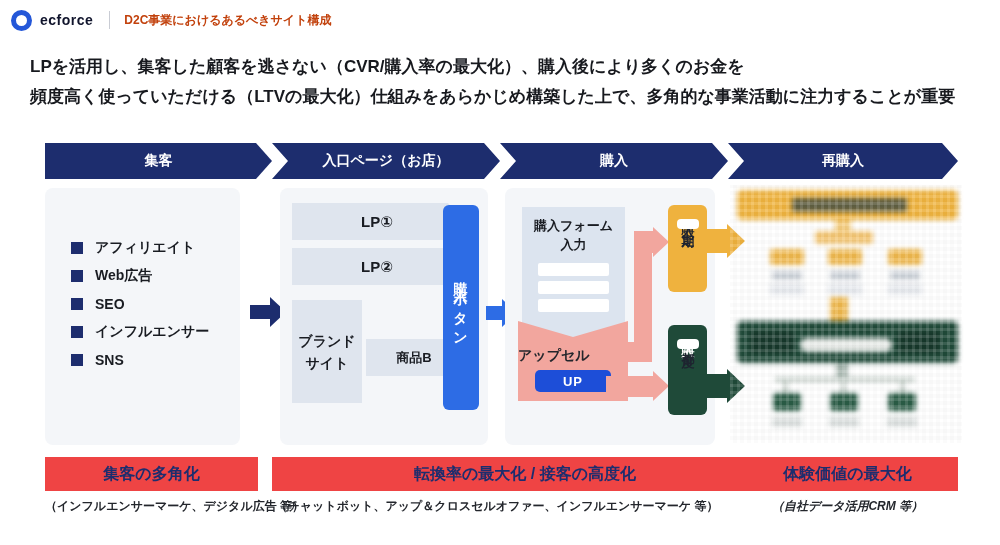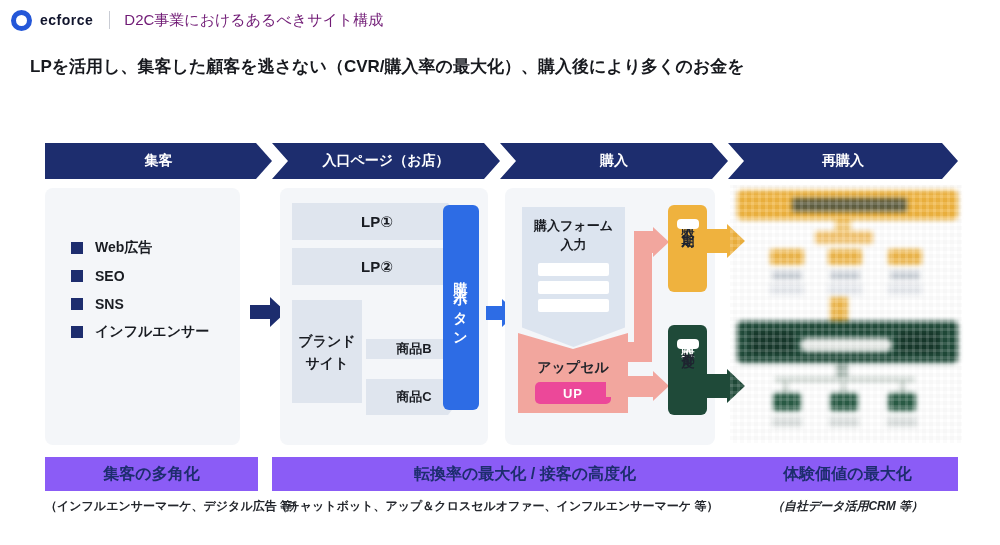--- a/index.html
+++ b/index.html
@@ -5,21 +5,21 @@
   * { margin:0; padding:0; box-sizing:border-box; }
   html,body { background:#fff; }
   body { font-family:"Liberation Sans","DejaVu Sans",sans-serif; }
   #page { position:relative; width:1000px; height:545px; background:#fff; overflow:hidden; }
 
   
   .hdr { position:absolute; left:0; top:0; width:1000px; height:40px; background:#fff; display:flex; align-items:center; }
   .logo-ring { width:21px; height:21px; border:5px solid #2457d8; border-radius:50%; margin-left:11px; }
   .brand { font-size:14px; font-weight:800; color:#10142c; margin-left:8px; letter-spacing:.5px; }
   .hdr-div { width:1px; height:18px; background:#c9ccd4; margin:0 14px 0 16px; }
-  .hdr-title { font-size:15px; font-weight:400; color:#701a75; }
+  .hdr-title { font-size:12px; font-weight:700; color:#c2410c; }
 
   
   .headline { position:absolute; left:30px; top:52px; font-size:17px; font-weight:700; color:#17191e; line-height:30px; white-space:nowrap; }
 
   
   .stage { position:absolute; top:143px; height:36px; background:#1d2d6e; color:#fff; font-size:14px; font-weight:700; display:flex; align-items:center; justify-content:center; }
   .stage.first { clip-path:polygon(0 0,calc(100% - 16px) 0,100% 50%,calc(100% - 16px) 100%,0 100%); }
   .stage.next  { clip-path:polygon(0 0,calc(100% - 16px) 0,100% 50%,calc(100% - 16px) 100%,0 100%,16px 50%); }
 
   
@@ -33,23 +33,23 @@
 
   
   .chev-box { position:absolute; background:#dfe5ee; display:flex; align-items:center; justify-content:center; font-weight:700; color:#191c22; clip-path:polygon(0 0,calc(100% - 14px) 0,100% 50%,calc(100% - 14px) 100%,0 100%); }
   .brand-site { position:absolute; background:#dfe5ee; display:flex; align-items:center; justify-content:center; text-align:center; font-size:14px; font-weight:700; color:#191c22; line-height:22px; }
   .buy-btn { position:absolute; background:#2d6ce5; border-radius:6px; display:flex; align-items:center; justify-content:center; color:#fff; font-size:14px; font-weight:700; writing-mode:vertical-rl; text-orientation:upright; letter-spacing:5px; }
 
   
   .form-shape { position:absolute; left:17px; top:19px; width:103px; height:140px; background:#dce4ef; clip-path:polygon(0 0,100% 0,100% 86%,50% 100%,0 86%); text-align:center; }
   .form-title { font-size:13px; font-weight:700; color:#191c22; line-height:19px; padding-top:9px; }
   .form-bar { position:absolute; left:16px; width:71px; height:13px; background:#fff; border-radius:2px; }
-  .upsell-shape { position:absolute; left:13px; top:145px; width:110px; height:80px; background:#f2a69e; clip-path:polygon(0 0,50% 20%,100% 0,100% 100%,0 100%); text-align:center; }
+  .upsell-shape { position:absolute; left:13px; top:133px; width:110px; height:80px; background:#f2a69e; clip-path:polygon(0 0,50% 20%,100% 0,100% 100%,0 100%); }
   .upsell-label { font-size:14px; font-weight:700; color:#23262c; margin-top:26px; }
-  .up-btn { position:absolute; left:17px; top:49px; width:76px; height:22px; background:#ec4899; border-radius:5px; color:#fff; font-size:13px; font-weight:700; display:flex; align-items:center; justify-content:center; letter-spacing:1px; }
+  .up-btn { position:absolute; left:17px; top:49px; width:76px; height:22px; background:#1d4ed8; border-radius:5px; color:#fff; font-size:13px; font-weight:700; display:flex; align-items:center; justify-content:center; letter-spacing:1px; }
 
   
   .abar { position:absolute; }
   .ahead { position:absolute; width:0; height:0; }
 
   
   .badge { position:absolute; width:39px; border-radius:6px; display:flex; flex-direction:column; align-items:center; padding:6px 0; }
   .badge .vtxt { writing-mode:vertical-rl; text-orientation:upright; font-size:13px; font-weight:700; letter-spacing:2px; }
   .badge .inner { background:#fff; border-radius:4px; margin-top:4px; padding:3px 2px; display:flex; justify-content:center; }
   .badge.yellow { background:#efb23e; }
@@ -61,76 +61,80 @@
   
   .redacted { position:absolute; left:730px; top:185px; width:232px; height:258px; }
   .redacted .shapes { position:absolute; inset:0; filter:blur(2.5px); }
   .rs { position:absolute; }
   .pixelate { position:absolute; inset:0; pointer-events:none;
     background-image:
       repeating-linear-gradient(0deg, rgba(255,255,255,.12) 0 3px, rgba(0,0,0,.015) 3px 7px),
       repeating-linear-gradient(90deg, rgba(255,255,255,.12) 0 3px, rgba(0,0,0,.015) 3px 7px); }
 
   
-  .outcome { position:absolute; top:457px; height:34px; background:#8b5cf6; color:#1d2d6e; font-size:16px; font-weight:700; display:flex; align-items:center; justify-content:center; white-space:nowrap; }
+  .outcome { position:absolute; top:457px; height:34px; background:#ef4444; color:#1d2d6e; font-size:16px; font-weight:700; display:flex; align-items:center; justify-content:center; white-space:nowrap; }
   .caption { position:absolute; top:498px; font-size:12px; font-weight:700; color:#23262c; text-align:center; white-space:nowrap; }
 </style>
 </head>
 <body>
 
 <div id="page">
 
   <div class="hdr">
     <div class="logo-ring"></div>
     <div class="brand">ecforce</div>
     <div class="hdr-div"></div>
     <div class="hdr-title">D2C事業におけるあるべきサイト構成</div>
   </div>
 
   <div class="headline">
     <div>LPを活用し、集客した顧客を逃さない（CVR/購入率の最大化）、購入後により多くのお金を</div>
+    <div>頻度高く使っていただける（LTVの最大化）仕組みをあらかじめ構築した上で、多角的な事業活動に注力することが重要</div>
   </div>
 
   <div class="stage first" style="left:45px;width:227px;">集客</div>
   <div class="stage next" style="left:272px;width:228px;">入口ページ（お店）</div>
   <div class="stage next" style="left:500px;width:228px;">購入</div>
   <div class="stage next" style="left:728px;width:230px;">再購入</div>
 
   <div class="panel" style="left:45px;width:195px;">
     <div class="acq-list">
       <div class="acq-item">
           <span class="bullet"></span>
+          <span class="acq-label">アフィリエイト</span>
+        </div>
+      <div class="acq-item">
+          <span class="bullet"></span>
           <span class="acq-label">Web広告</span>
         </div>
       <div class="acq-item">
           <span class="bullet"></span>
           <span class="acq-label">SEO</span>
         </div>
       <div class="acq-item">
           <span class="bullet"></span>
+          <span class="acq-label">インフルエンサー</span>
+        </div>
+      <div class="acq-item">
+          <span class="bullet"></span>
           <span class="acq-label">SNS</span>
-        </div>
-      <div class="acq-item">
-          <span class="bullet"></span>
-          <span class="acq-label">インフルエンサー</span>
         </div>
     </div>
   </div>
 
   <div class="abar" style="left:250px;top:305px;width:21px;height:14px;background:#1d2d6e;"></div>
   <div class="ahead" style="left:270px;top:297px;border-top:15px solid transparent;border-bottom:15px solid transparent;border-left:16px solid #1d2d6e;"></div>
 
   <div class="panel" style="left:280px;width:208px;">
     <div class="chev-box" style="left:12px;top:15px;width:170px;height:37px;font-size:15px;">LP①</div>
     <div class="chev-box" style="left:12px;top:60px;width:170px;height:37px;font-size:15px;">LP②</div>
     <div class="brand-site" style="left:12px;top:112px;width:70px;height:103px;">
       <div><span>ブランド</span><br><span>サイト</span></div>
     </div>
-    <div class="chev-box" style="left:86px;top:151px;width:96px;height:20px;font-size:13px;">商品B</div>
-    <div class="chev-box" style="left:86px;top:191px;width:96px;height:36px;font-size:13px;">商品C</div>
+    <div class="chev-box" style="left:86px;top:151px;width:96px;height:37px;font-size:13px;">商品B</div>
     <div class="buy-btn" style="left:163px;top:17px;width:36px;height:205px;">購入ボタン</div>
   </div>
 
   <div class="abar" style="left:486px;top:306px;width:17px;height:14px;background:#2d6ce5;"></div>
   <div class="ahead" style="left:502px;top:299px;border-top:14px solid transparent;border-bottom:14px solid transparent;border-left:15px solid #2d6ce5;"></div>
 
   <div class="panel" style="left:505px;width:210px;">
     <div class="form-shape">
       <div class="form-title">
         <span>購入フォーム</span><br><span>入力</span>

